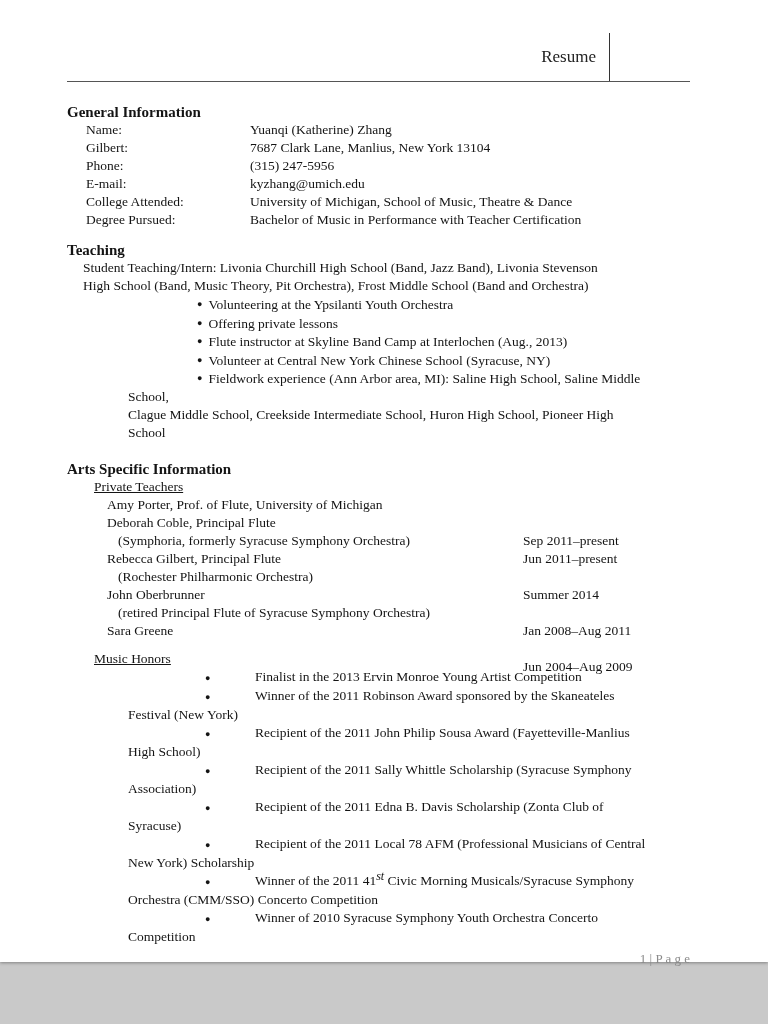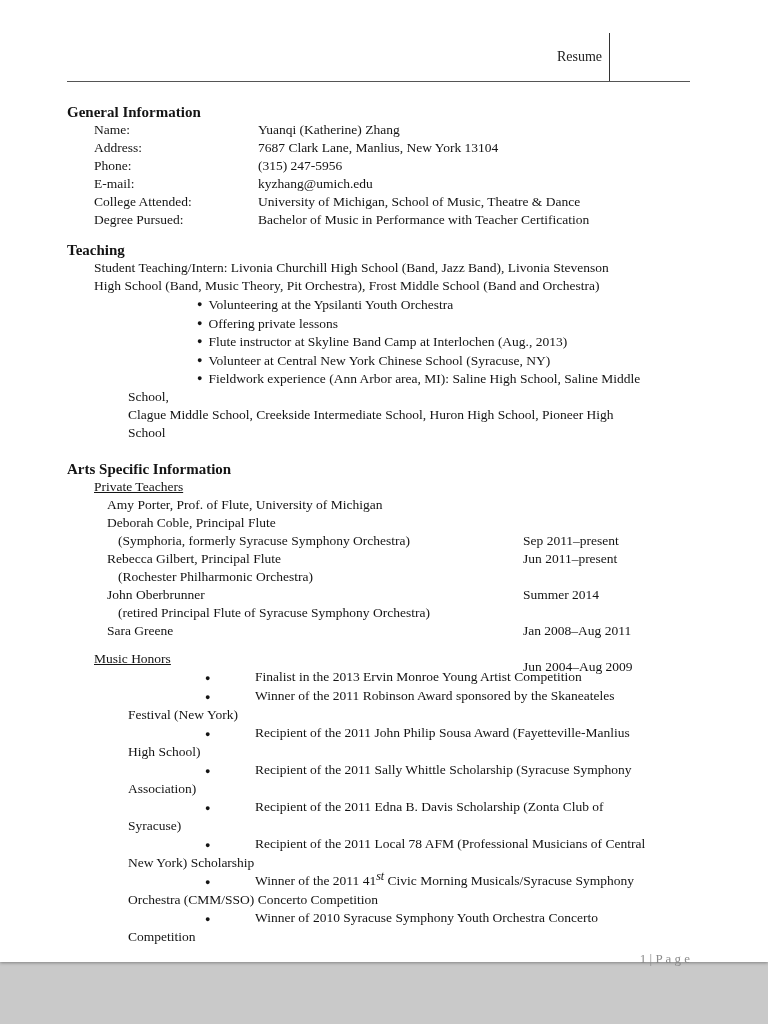--- a/index.html
+++ b/index.html
@@ -14,30 +14,30 @@
   .page {
     width: 768px; height: 962px;
     background: #ffffff;
     padding: 33px 78px 0 67px;
     box-sizing: border-box;
     position: relative;
     box-shadow: 0 1px 3px rgba(0,0,0,0.35);
   }
   
   .doc-header-row { display: flex; justify-content: flex-end; align-items: center; height: 48px; }
-  .doc-header-title { font-size: 14px; margin-right: 7px; color: #222; }
+  .doc-header-title { font-size: 17px; margin-right: 13px; color: #222; }
   .doc-header-vline { width: 1px; height: 48px; background: #333; margin-right: 80px; }
   .doc-header-rule { height: 1px; background: #555; }
   
   .heading { font-size: 15px; font-weight: bold; line-height: 18px; margin: 0; }
   .sec-gi { margin-top: 21px; }
-  .info-row { display: flex; margin-left: 27px; line-height: 18px; }
+  .info-row { display: flex; margin-left: 19px; line-height: 18px; }
   .info-label { flex: 0 0 164px; }
   .sec-teaching { margin-top: 12px; }
-  .para-line { margin-left: 27px; line-height: 18px; font-family: Liberation Serif, serif; }
+  .para-line { margin-left: 16px; line-height: 18px; font-family: Liberation Serif, serif; }
   .t-bullet-line { margin-left: 130px; line-height: 18px; }
   .bullet { font-size: 9px; }
   .t-bullet-line .bullet { margin-right: 6px; vertical-align: 1.5px; }
   .t-cont { margin-left: 61px; line-height: 18px; }
   .sec-arts { margin-top: 18px; }
   .subhead { margin-left: 27px; line-height: 18px; text-decoration: underline; }
   .teacher-row { position: relative; margin-left: 40px; line-height: 18px; }
   .teacher-date { position: absolute; left: 416px; top: 0; margin-top: 36px; }
   .teacher-detail { margin-left: 51px; line-height: 18px; }
   .honors-block { margin-top: 10px; }
@@ -61,21 +61,21 @@
       <div class="doc-header-rule"></div>
     </div>
 
     <section class="sec-gi">
       <h2 class="heading">General Information</h2>
       <div class="info-row">
         <span class="info-label">Name:</span>
         <span class="info-value">Yuanqi (Katherine) Zhang</span>
       </div>
       <div class="info-row">
-        <span class="info-label">Address:</span>
+        <span class="info-label">Gilbert:</span>
         <span class="info-value">7687 Clark Lane, Manlius, New York 13104</span>
       </div>
       <div class="info-row">
         <span class="info-label">Phone:</span>
         <span class="info-value">(315) 247-5956</span>
       </div>
       <div class="info-row">
         <span class="info-label">E-mail:</span>
         <span class="info-value">kyzhang@umich.edu</span>
       </div>

